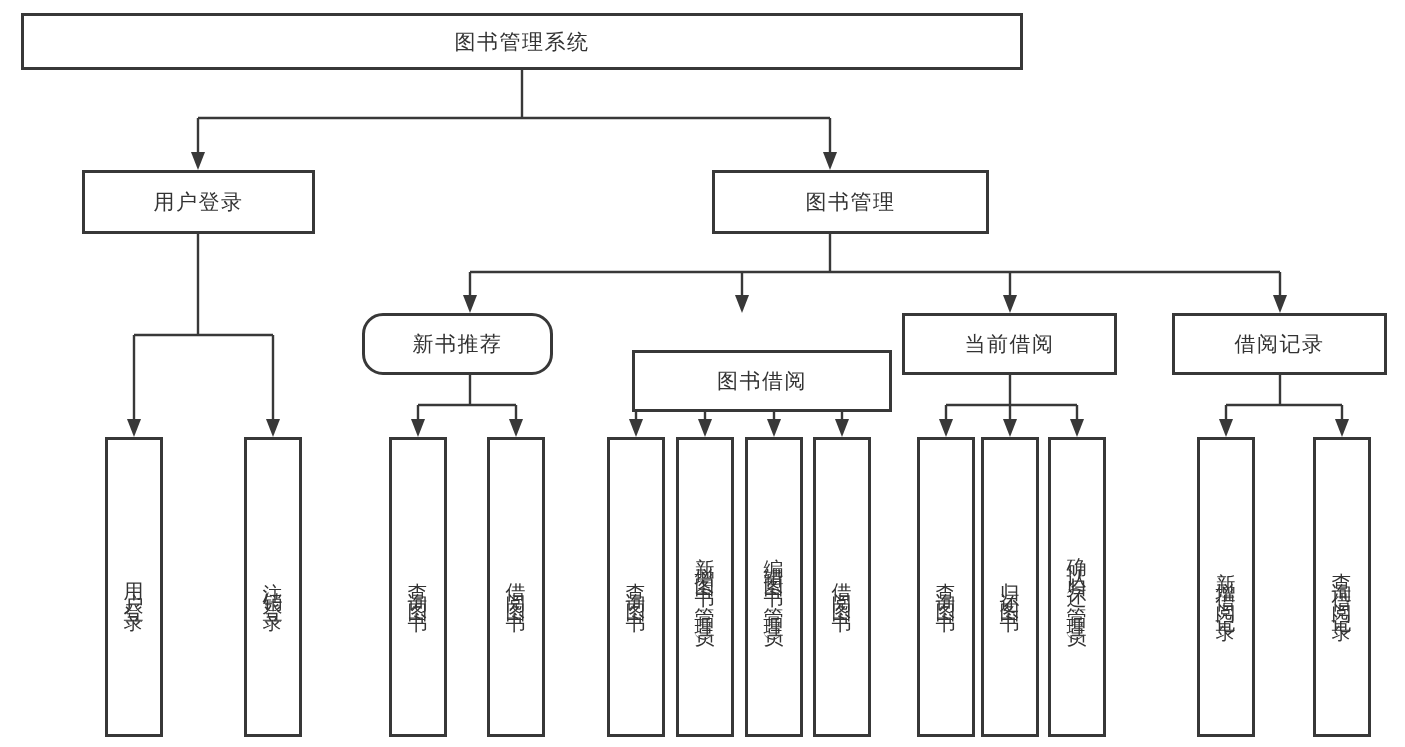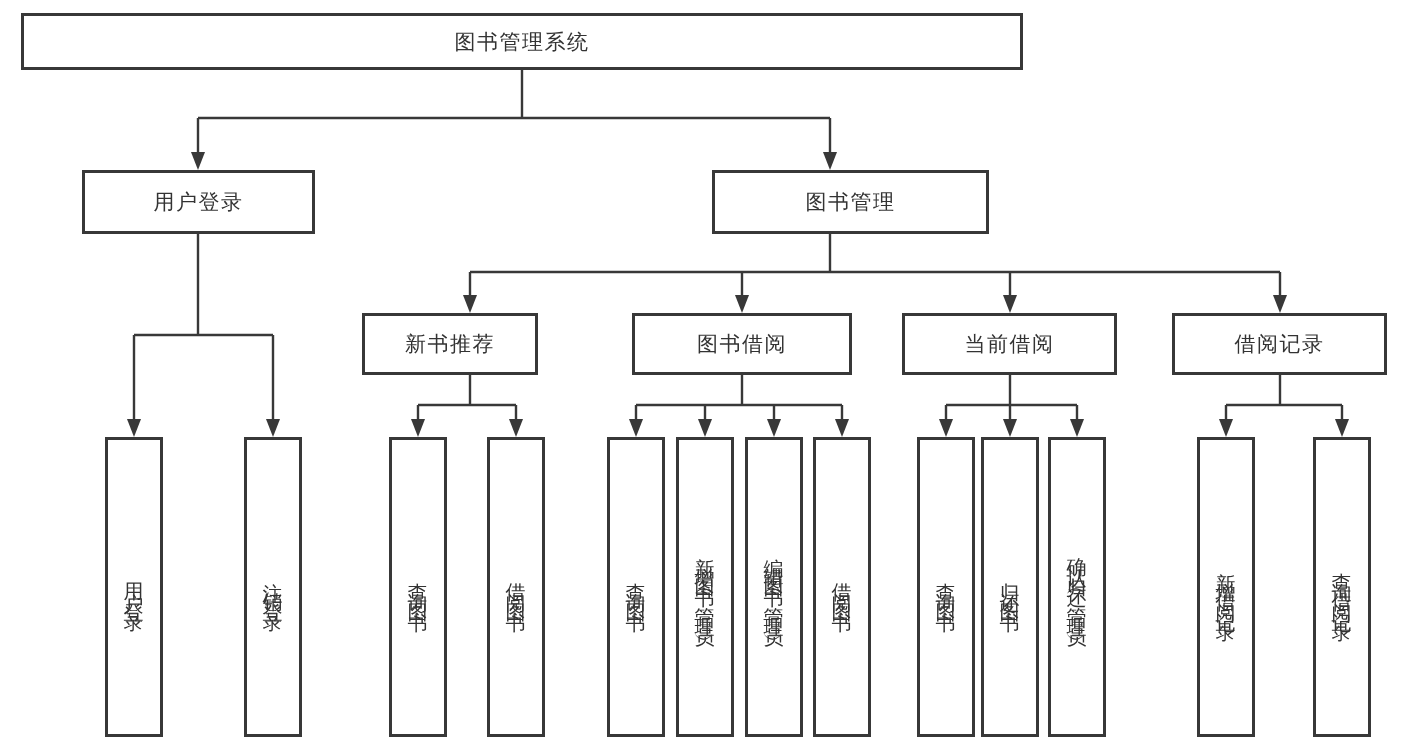--- a/index.html
+++ b/index.html
@@ -84,24 +84,24 @@
     <span>图书管理系统</span>
   </div>
 
   <div class="box l2" style="left:82px;width:233px;">
     <span>用户登录</span>
   </div>
   <div class="box l2" style="left:712px;width:277px;">
     <span>图书管理</span>
   </div>
 
-  <div class="box l3" style="left:362px;width:176px;">
+  <div class="box l3" style="left:362px;width:191px;border-radius:21px;">
     <span>新书推荐</span>
   </div>
-  <div class="box l3" style="left:632px;width:220px;">
+  <div class="box l3" style="left:632px;width:260px;margin-top:37px;">
     <span>图书借阅</span>
   </div>
   <div class="box l3" style="left:1172px;width:215px;">
     <span>借阅记录</span>
   </div>
   <div class="box l3" style="left:902px;width:215px;">
     <span>当前借阅</span>
   </div>
 
   <div class="box leaf" style="left:105px;">

